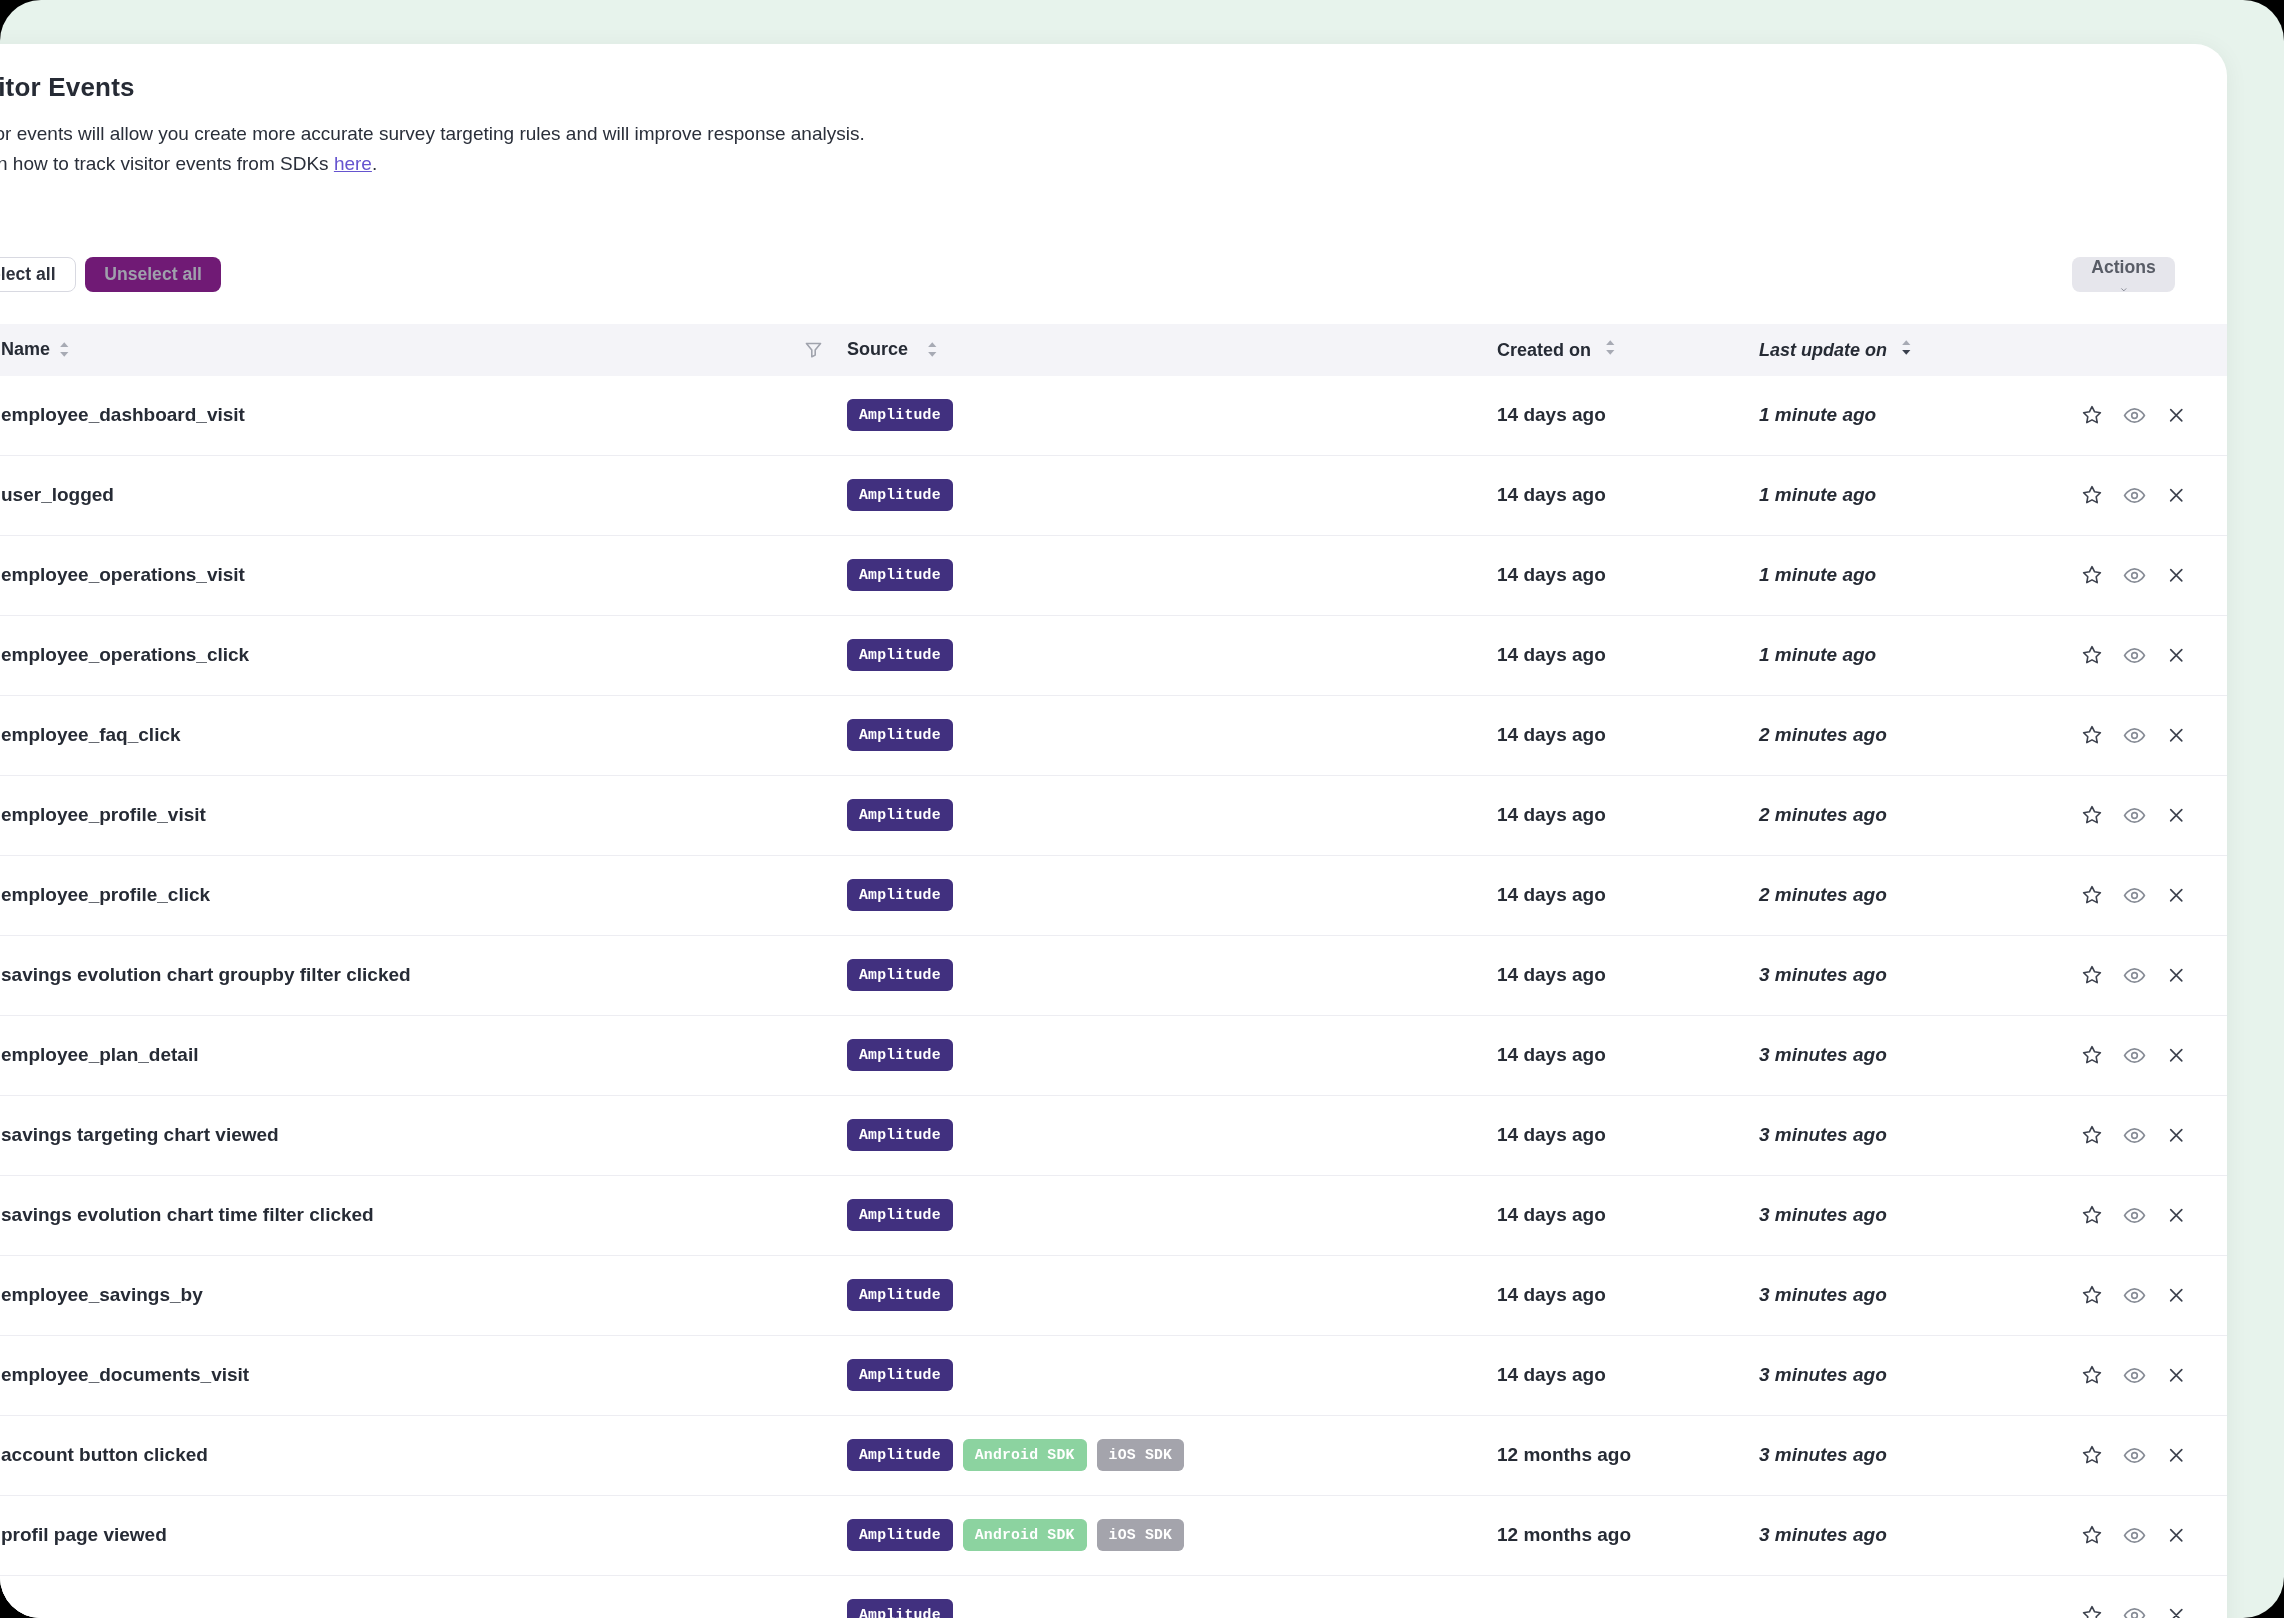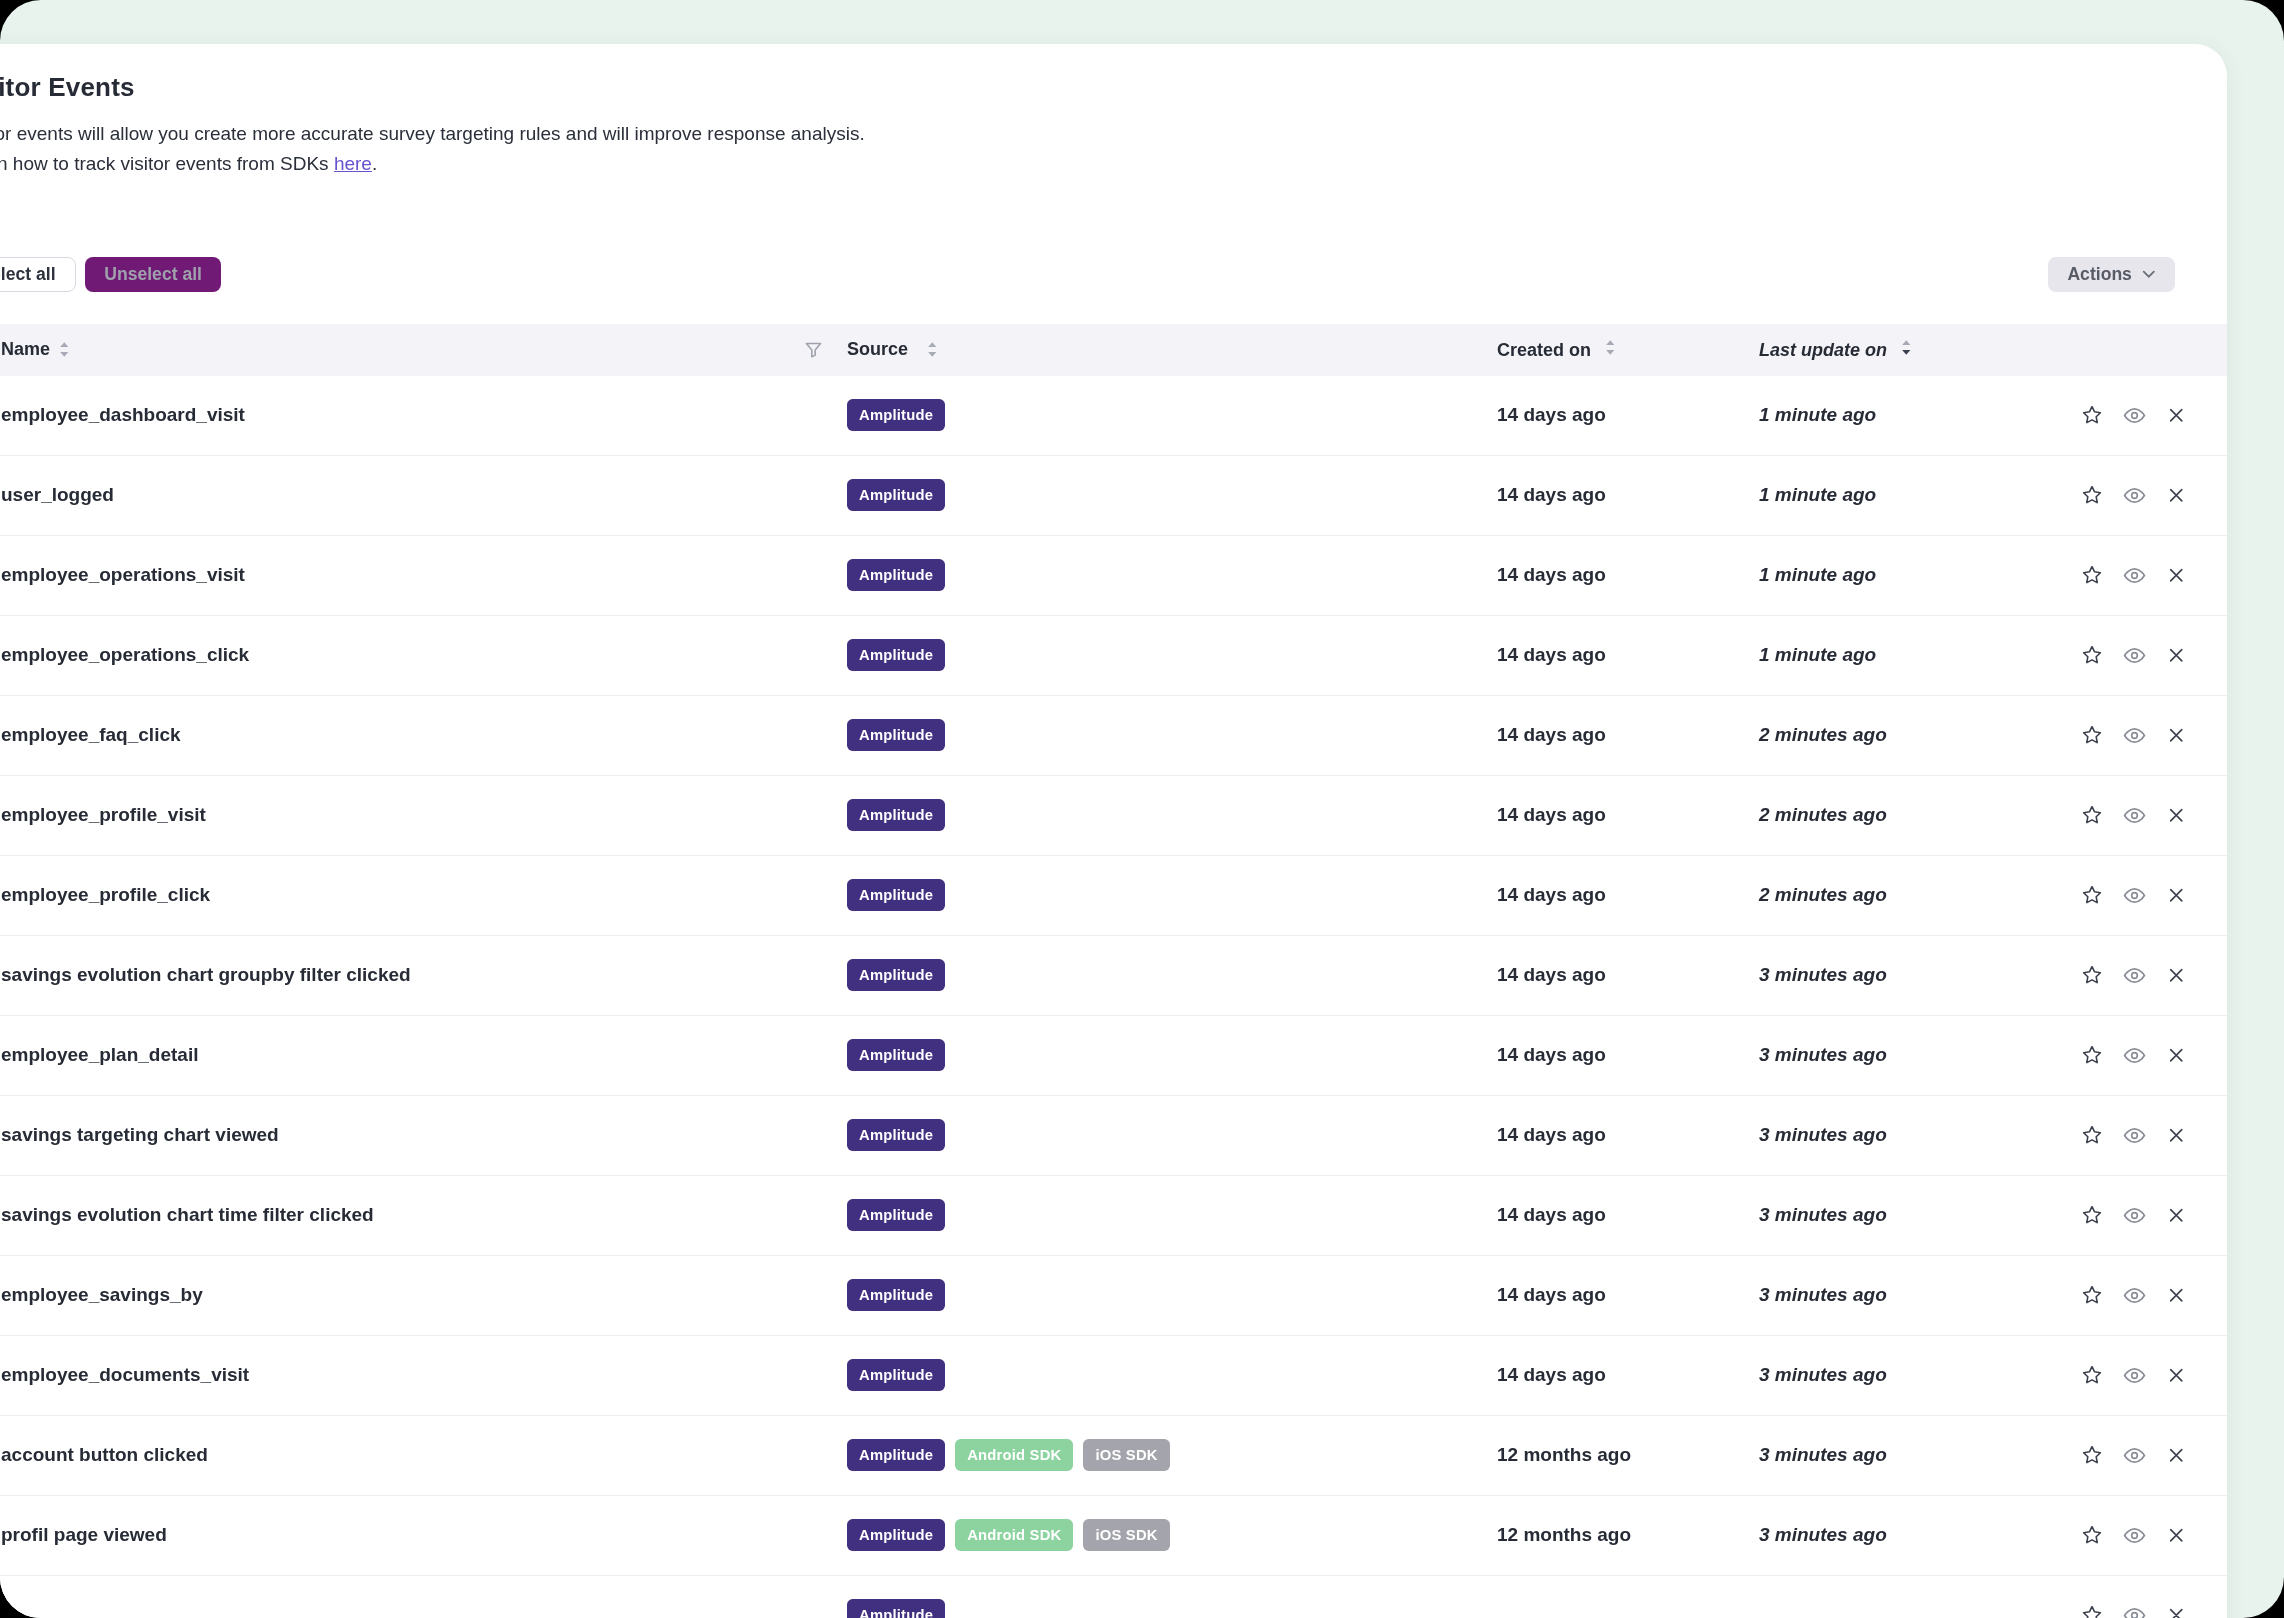--- a/index.html
+++ b/index.html
@@ -35,21 +35,21 @@
   .sdk-link { color:var(--link_color,#6553cf); text-decoration:underline; cursor:pointer; }
 
   .toolbar { margin-top:81px; display:flex; align-items:center; }
   .btn {
     height:35px; border-radius:8px; font-size:17.6px; font-weight:700;
     display:inline-flex; align-items:center; padding:0 19.3px; cursor:pointer;
     border:none; font-family:inherit; white-space:nowrap;
   }
   .btn-select { background:#fff; border:1.1px solid #d8d9e1; color:#2e323d; }
   .btn-unselect { background:#701a75; color:var(--text_muted,#9fa1ac); margin-left:9px; }
-  .btn-actions { background:#e6e6ec; color:#585c66; margin-left:auto; gap:10.2px; }
+  .btn-actions { background:#e6e6ec; color:#585c66; margin-left:auto; gap:10.2px;flex-direction:column; }
 
   .table { margin-top:32px; }
   .thead {
     display:flex; align-items:center; height:52px;
     background:var(--table_header_bg,#f4f4f8);
     font-size:18px; font-weight:700; color:var(--text_primary,#262b35);
   }
   .cell-name    { width:945px; padding-left:99px; display:flex; align-items:center; overflow:hidden; }
   .cell-source  { width:602px; display:flex; align-items:center; gap:10px; }
   .cell-created { width:262px;margin-left:48px; }
@@ -59,21 +59,21 @@
   .row {
     display:flex; align-items:center; height:80px;
     border-bottom:1.1px solid var(--row_border,#ededf2);
     font-size:19px; font-weight:700; color:var(--text_primary,#262b35);
     background:#fff;
   }
 
   .badge {
     height:19px; display:inline-flex; align-items:center; padding:16px 12px;
     border-radius:5.7px; color:#fff; font-size:14.8px; font-weight:700;
-    letter-spacing:0.2px; white-space:nowrap;
+    letter-spacing:0.2px; white-space:nowrap;font-family:Liberation Mono, monospace;
   }
   .badge-amplitude  { background:var(--amplitude_badge,#41307f); }
   .badge-androidsdk { background:var(--android_badge,#8cd3a0); }
   .badge-iossdk     { background:var(--ios_badge,#a4a4ac); }
 
   .sort-btn, .icon-btn, .filter-btn {
     background:none; border:none; cursor:pointer; display:inline-flex;
     align-items:center; justify-content:center; padding:0;
   }
   .sort-btn { margin-left:8px; }

